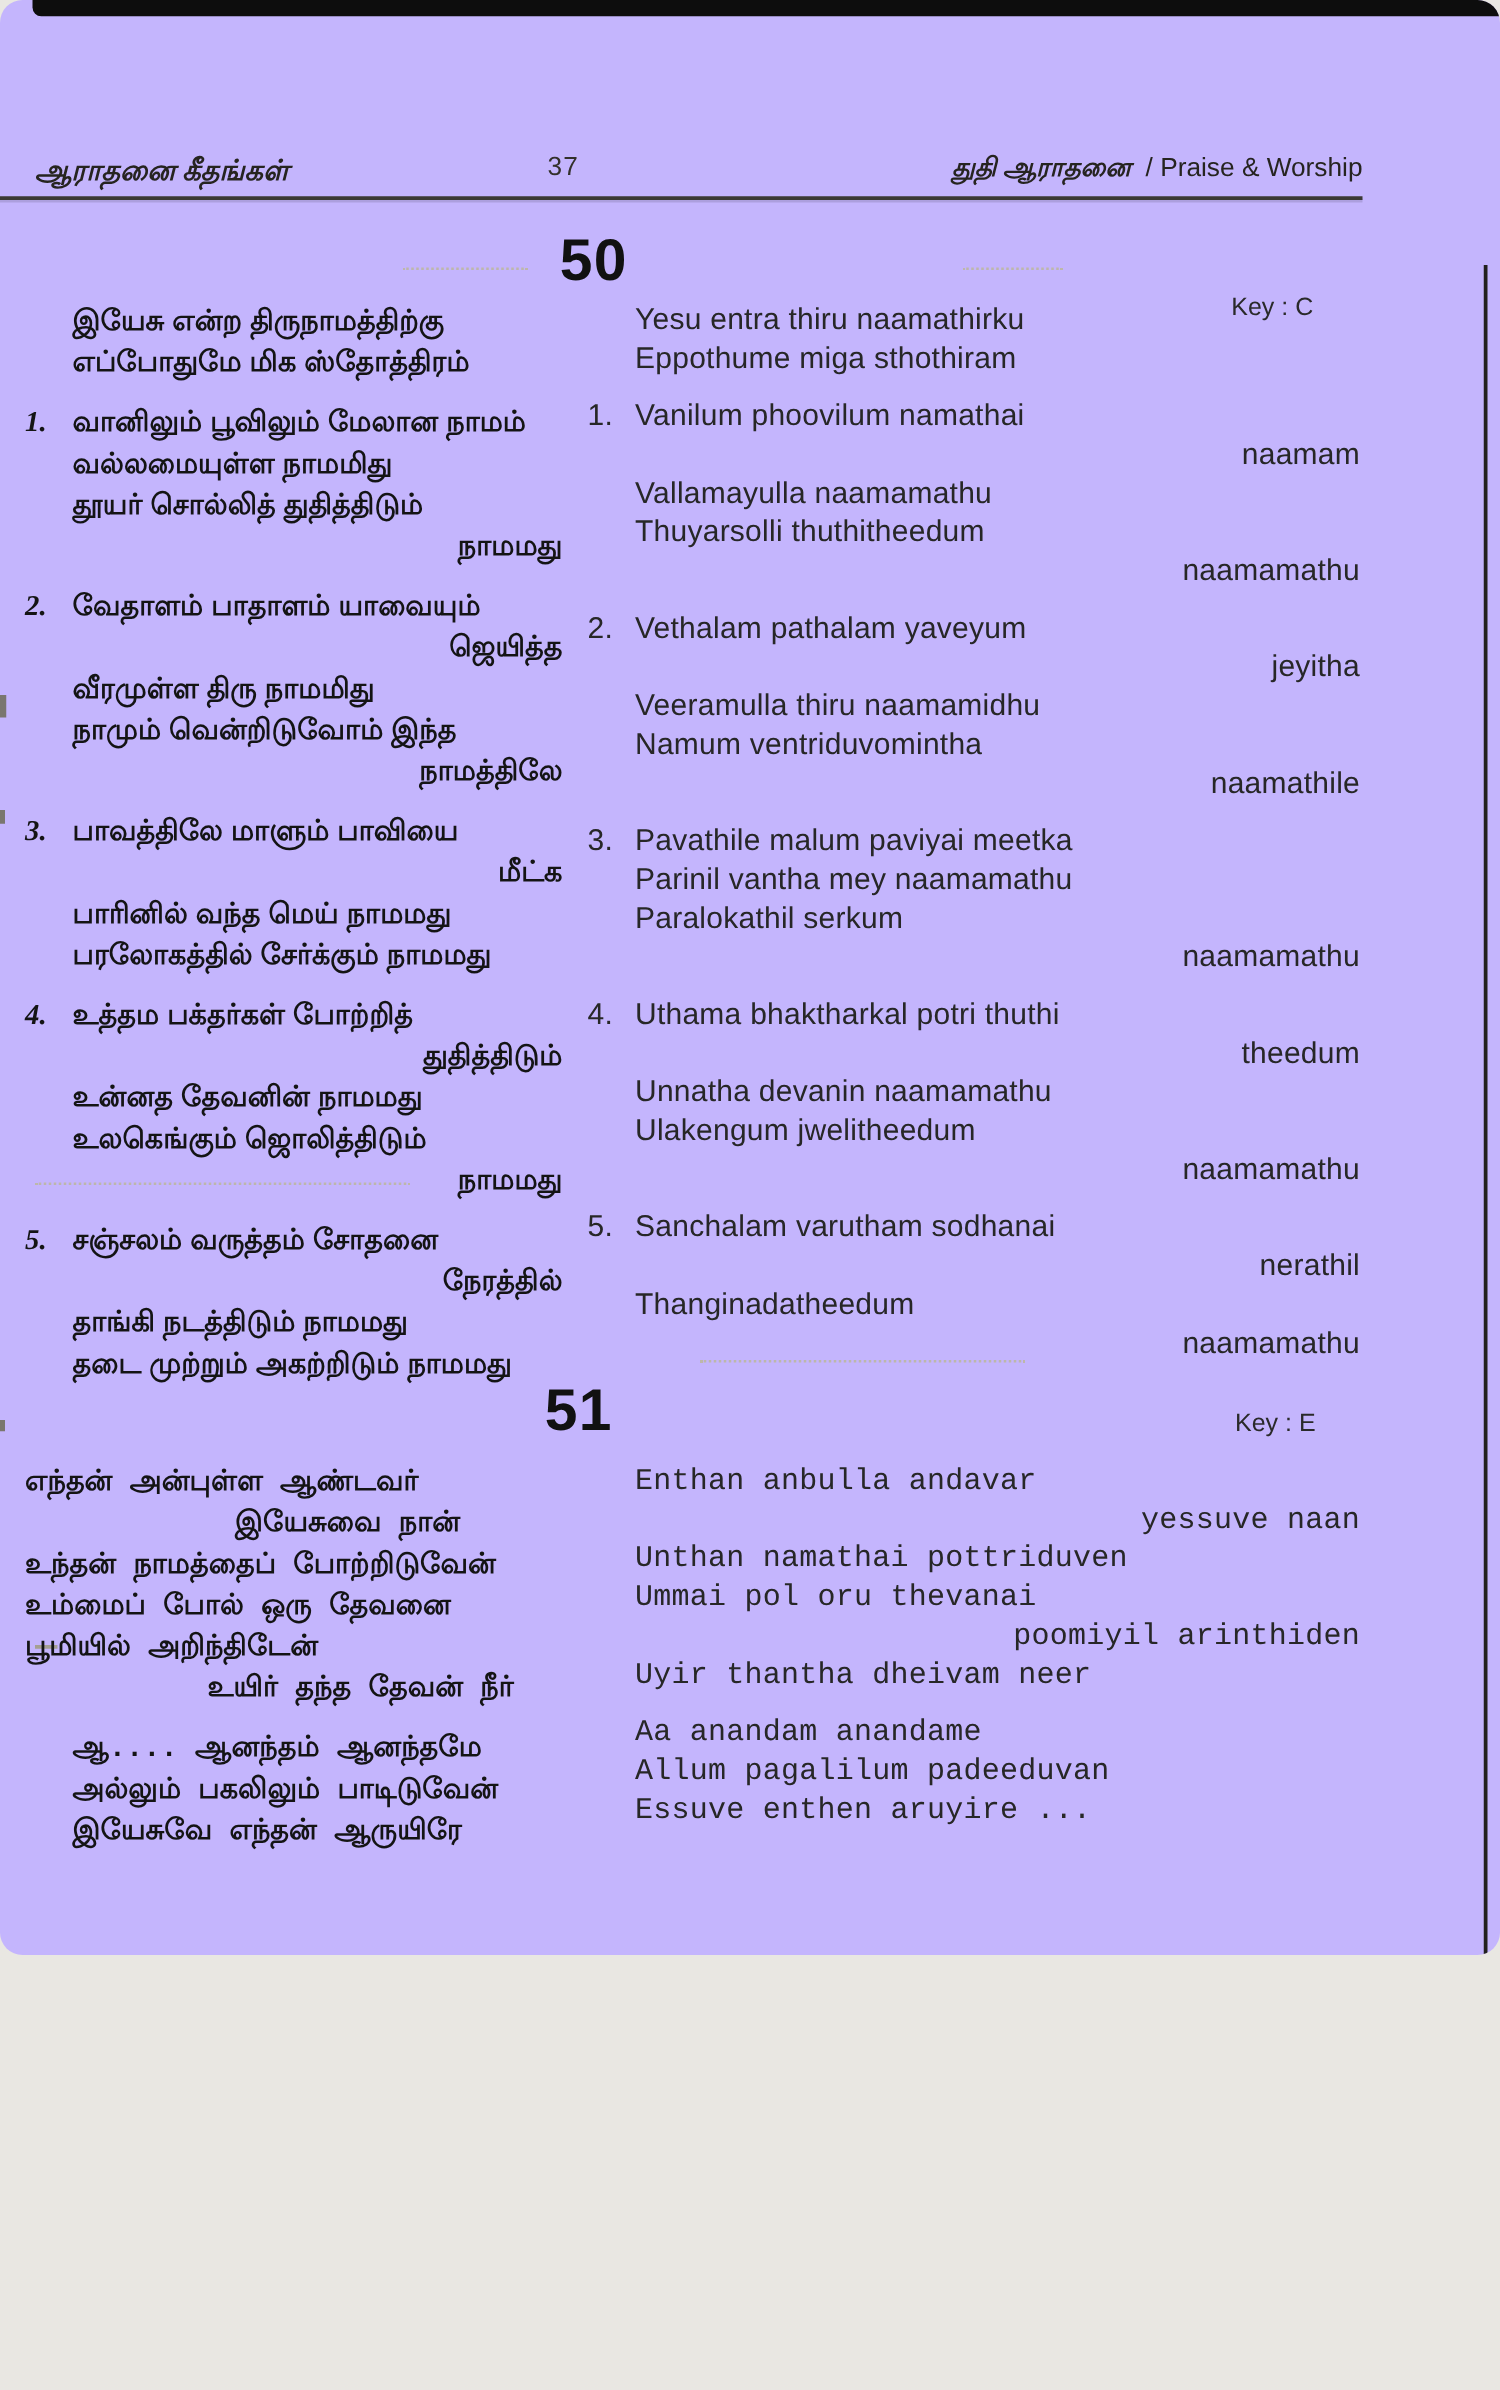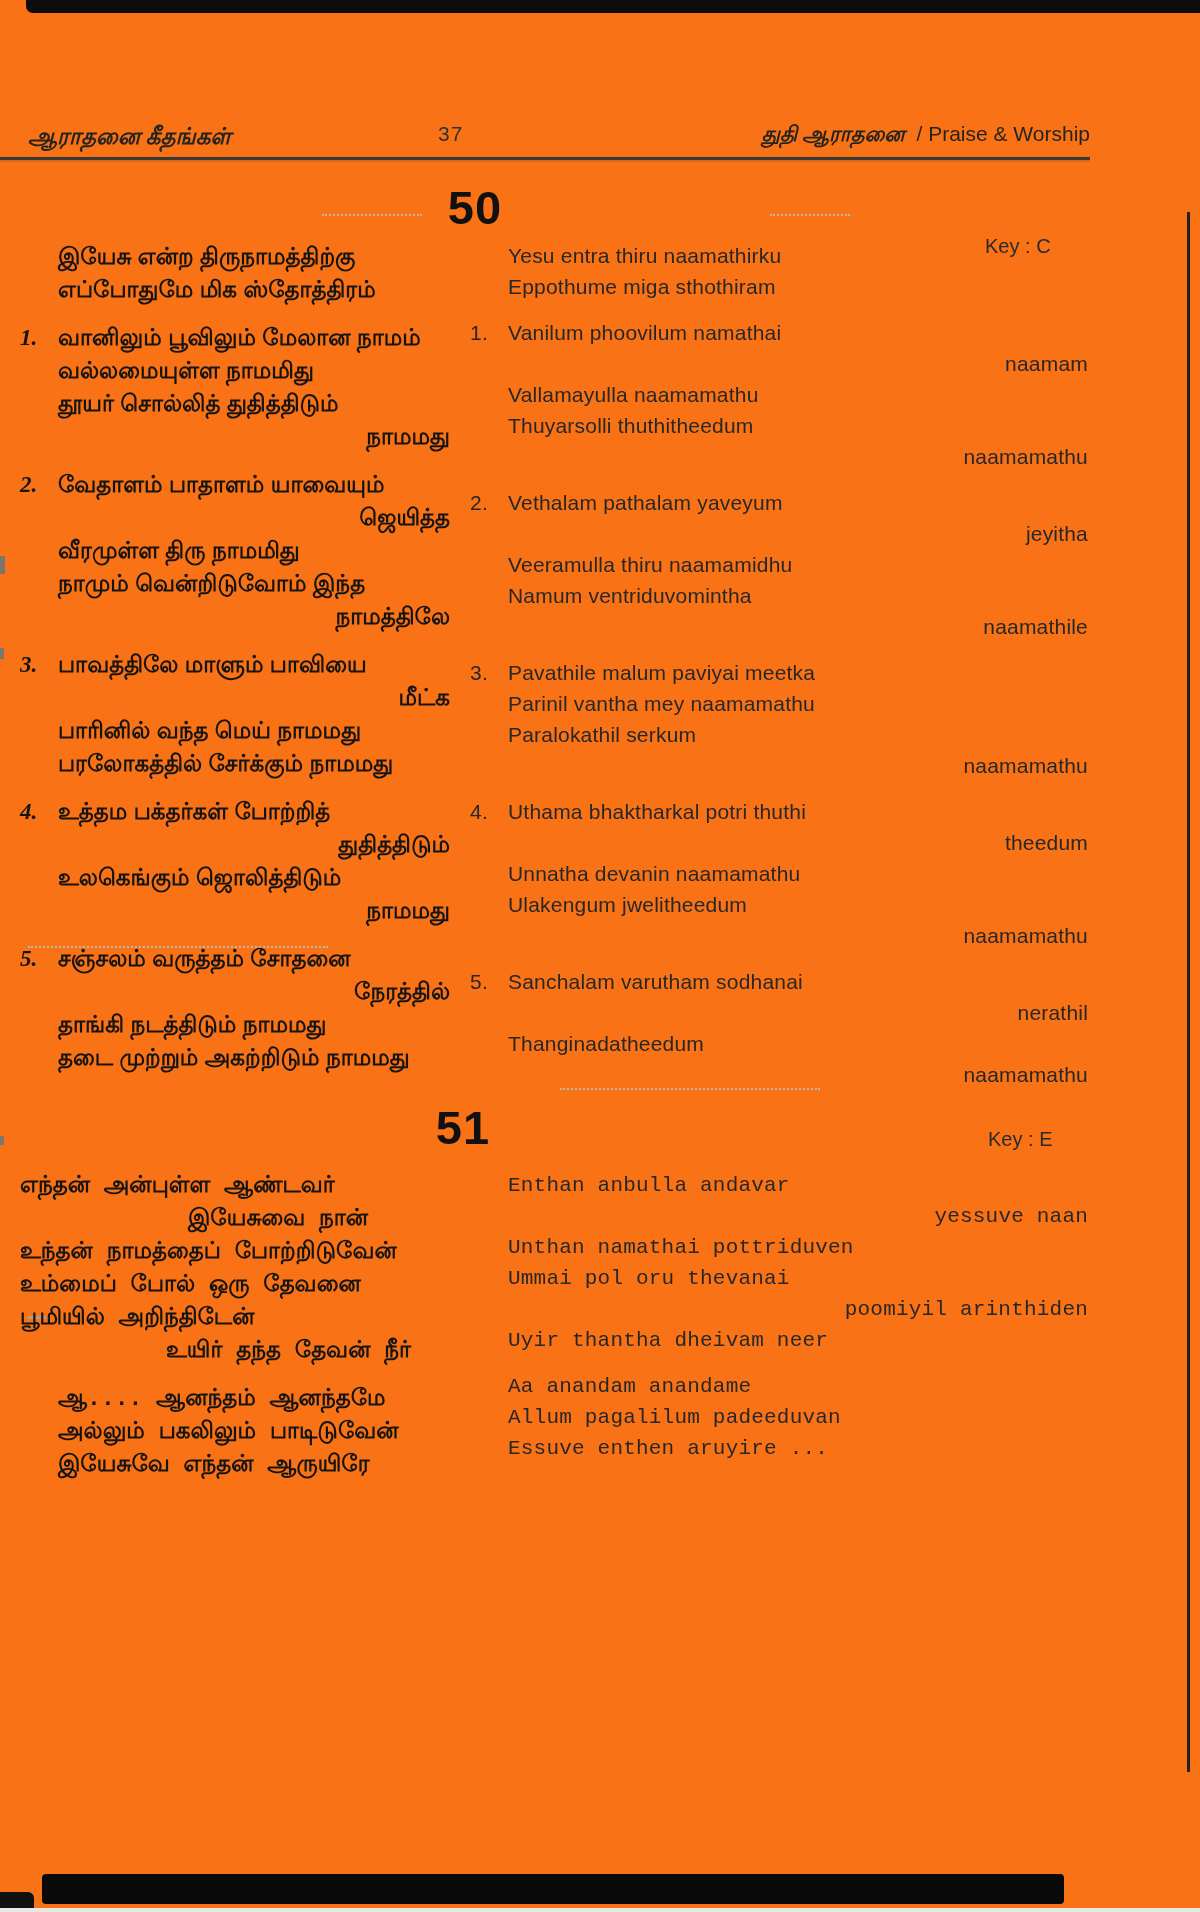--- a/index.html
+++ b/index.html
@@ -3,24 +3,25 @@
 <meta charset="utf-8">
 <style>
   html, body { margin: 0; padding: 0; }
   body {
     width: 1200px; height: 1912px;
     background: #e9e7e2;
     font-family: "Liberation Sans", sans-serif;
   }
   .page {
     position: relative;
-    width: 1200px; height: 1908px;
-    background: #f97316;
+    width: 1200px; height: 1564px;
+    background: #c4b5fd;
     overflow: hidden;
     color: #1c1c1c;
+    border-radius: 18px;
   }
 
   
   .top-bar   { position:absolute; left:26px; right:0; top:0; height:13px; background:#0d0d0d; border-radius:0 0 0 7px; }
   .bottom-bar{ position:absolute; left:42px; top:1874px; width:1022px; height:30px; background:#0a0a0a; border-radius:4px; }
   .corner-wedge{ position:absolute; left:0; top:1892px; width:34px; height:20px; background:#111; border-radius:0 6px 0 0; }
   .right-line{ position:absolute; left:1187px; top:212px; width:3px; height:1560px; background:#23211e; }
   .tick { position:absolute; background:#7a766f; }
   .tick.t1 { left:0; top:556px;  width:5px; height:18px; }
   .tick.t2 { left:0; top:648px;  width:4px; height:11px; }
@@ -58,21 +59,21 @@
   #key51 { left:988px; top:1128px; }
 
   
   .col { position:absolute; }
   .col.tamil {
     left:20px; width:430px;
     font-weight:bold; font-size:23px; line-height:33px; color:#141414;
   }
   .col.english {
     left:470px; width:618px;
-    font-size:21px; line-height:31px; color:#272727; letter-spacing:0.2px;
+    font-size:24px; line-height:31px; color:#272727; letter-spacing:0.2px;
   }
   #t50, #e50 { top:240px; }
   #t51, #e51 { top:1170px;font-family:Liberation Mono, monospace; }
 
   .line { }
   .line.v  { padding-left:38px; }
   .line.c  { padding-left:38px; }
   .line.f  { padding-left:0; }
   .line.r  { text-align:right; }
   .line.i1 { padding-left:168px; }
@@ -134,20 +135,21 @@
         <span class="vtxt">பாவத்திலே மாளும் பாவியை</span>
       </div>
       <div class="line r">மீட்க</div>
       <div class="line v">பாரினில் வந்த மெய் நாமமது</div>
       <div class="line v">பரலோகத்தில் சேர்க்கும் நாமமது</div>
       <div class="line v gap numbered">
         <span class="vnum">4.</span>
         <span class="vtxt">உத்தம பக்தர்கள் போற்றித்</span>
       </div>
       <div class="line r">துதித்திடும்</div>
+      <div class="line v">உன்னத தேவனின் நாமமது</div>
       <div class="line v">உலகெங்கும் ஜொலித்திடும்</div>
       <div class="line r">நாமமது</div>
       <div class="line v gap numbered">
         <span class="vnum">5.</span>
         <span class="vtxt">சஞ்சலம் வருத்தம் சோதனை</span>
       </div>
       <div class="line r">நேரத்தில்</div>
       <div class="line v">தாங்கி நடத்திடும் நாமமது</div>
       <div class="line v">தடை முற்றும் அகற்றிடும் நாமமது</div>
     </div>

